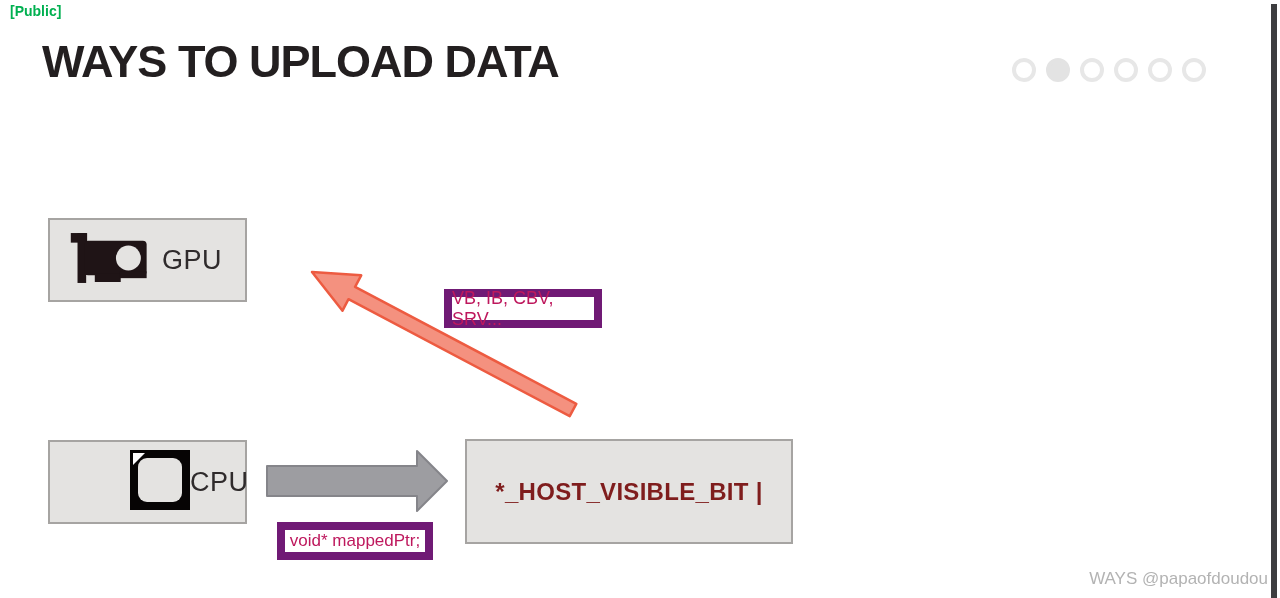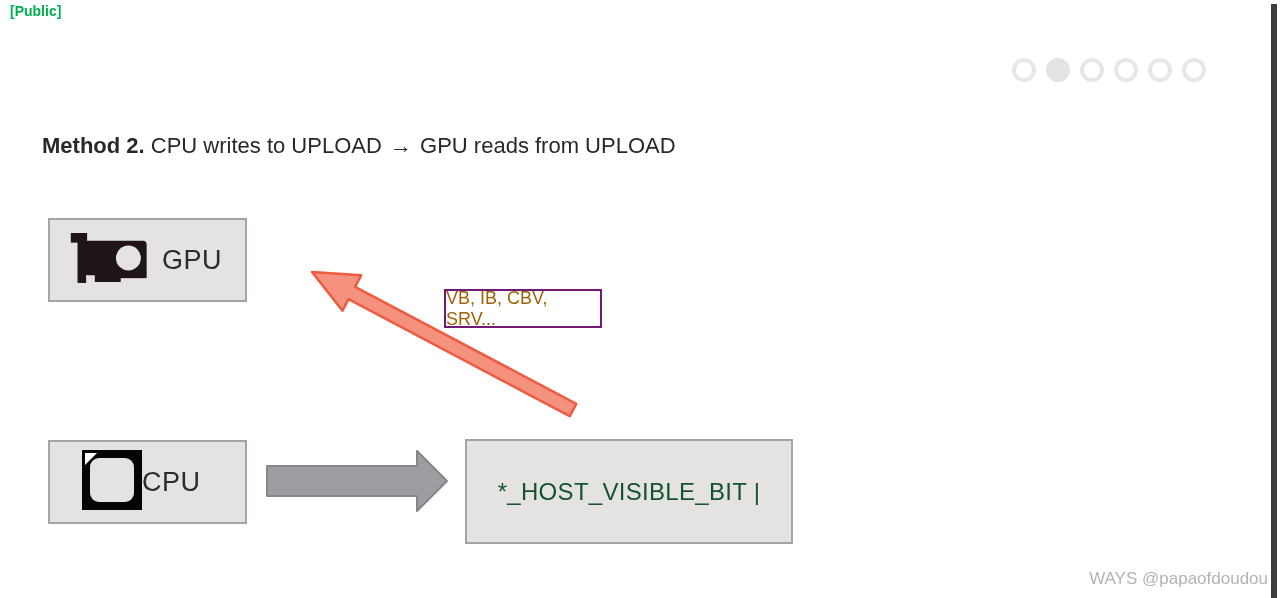--- a/index.html
+++ b/index.html
@@ -62,37 +62,37 @@
     align-items: center;
   }
   .hw-box .hw-label {
     font-size: 27px;
     color: #2f2b2c;
     letter-spacing: 0.5px;
     margin-left: auto;
     margin-right: 52px;
   }
   .gpu-box { left: 48px; top: 218px; }
-  .cpu-box { left: 48px; top: 440px; }
+  .cpu-box { left: 48px; top: 440px; padding-left: 48px; }
   .gpu-box .icon-wrap { margin-left: 16px; }
   .cpu-box .icon-wrap { margin-left: 32px; }
   .arrows-layer {
     position: absolute;
     left: 0; top: 0;
     width: 1280px; height: 598px;
     pointer-events: none;
   }
   .white-label-box {
     position: absolute;
     background: #ffffff;
-    border: 2px solid #701a75;
+    border: 8px solid #701a75;
     display: flex;
     align-items: center;
     justify-content: center;
-    color: #a16207;
+    color: #be185d;
   }
   .vb-box {
     left: 444px; top: 289px;
     width: 158px; height: 39px;
     font-size: 18px;
   }
   .mapped-ptr-box {
     left: 277px; top: 522px;
     width: 156px; height: 38px;
     font-size: 17px;
@@ -105,54 +105,52 @@
     border: 2px solid #a6a4a2;
     display: flex;
     flex-direction: column;
     justify-content: center;
     text-align: center;
     font-size: 24px;
     line-height: 33px;
     letter-spacing: 0.3px;
   }
   .upload-line-green { color: #00b262; }
-  .upload-line-red { color: #14532d; }
+  .upload-line-red { color: #7f1d1d; font-weight: bold; }
   .watermark {
     position: absolute;
     right: 12px; bottom: 9px;
     font-size: 17px;
     color: #b3b3b3;
   }
   .window-edge-bar {
     position: absolute;
     left: 1271px; top: 4px;
     width: 6px; height: 594px;
     background: #3d3d3f;
   }
 </style>
 </head>
 <body>
 
 <div class="slide">
 
   <div class="public-label">[Public]</div>
 
+  <h1 class="page-title">WAYS TO UPLOAD DATA</h1>
 
   <div class="pagination">
       <div class="dot"></div>
       <div class="dot active"></div>
       <div class="dot"></div>
       <div class="dot"></div>
       <div class="dot"></div>
       <div class="dot"></div>
     </div>
 
-  <div class="subtitle">
-    <span class="method">Method 2.</span><span> CPU writes to UPLOAD </span><span class="arrow-glyph">→</span><span> GPU reads from UPLOAD</span>
-  </div>
 
   <svg class="arrows-layer" viewBox="0 0 1280 598" xmlns="http://www.w3.org/2000/svg">
 
     <polygon points="267,466 417,466 417,451 447,481 417,511 417,496 267,496" fill="#9d9da1" stroke="#85858a" stroke-width="2" stroke-linejoin="round"></polygon>
 
     <polygon points="576.3,403.8 355.1,286.8 361.2,275.3 312,272 342.5,310.7 348.5,299.2 569.7,416.2" fill="#f4917f" stroke="#ed5b41" stroke-width="2.5" stroke-linejoin="round"></polygon>
   </svg>
 
   <div class="hw-box gpu-box">
     <span class="icon-wrap">
@@ -180,18 +178,19 @@
     </span>
     <span class="hw-label">CPU</span>
   </div>
 
   <div class="white-label-box vb-box">VB, IB, CBV, SRV...</div>
 
   <div class="upload-box">
     <div class="upload-line-red">*_HOST_VISIBLE_BIT |</div>
   </div>
 
+  <div class="white-label-box mapped-ptr-box">void* mappedPtr;</div>
 
   <div class="watermark">WAYS @papaofdoudou</div>
 
   <div class="window-edge-bar"></div>
 
 </div>
 
 </body></html>

